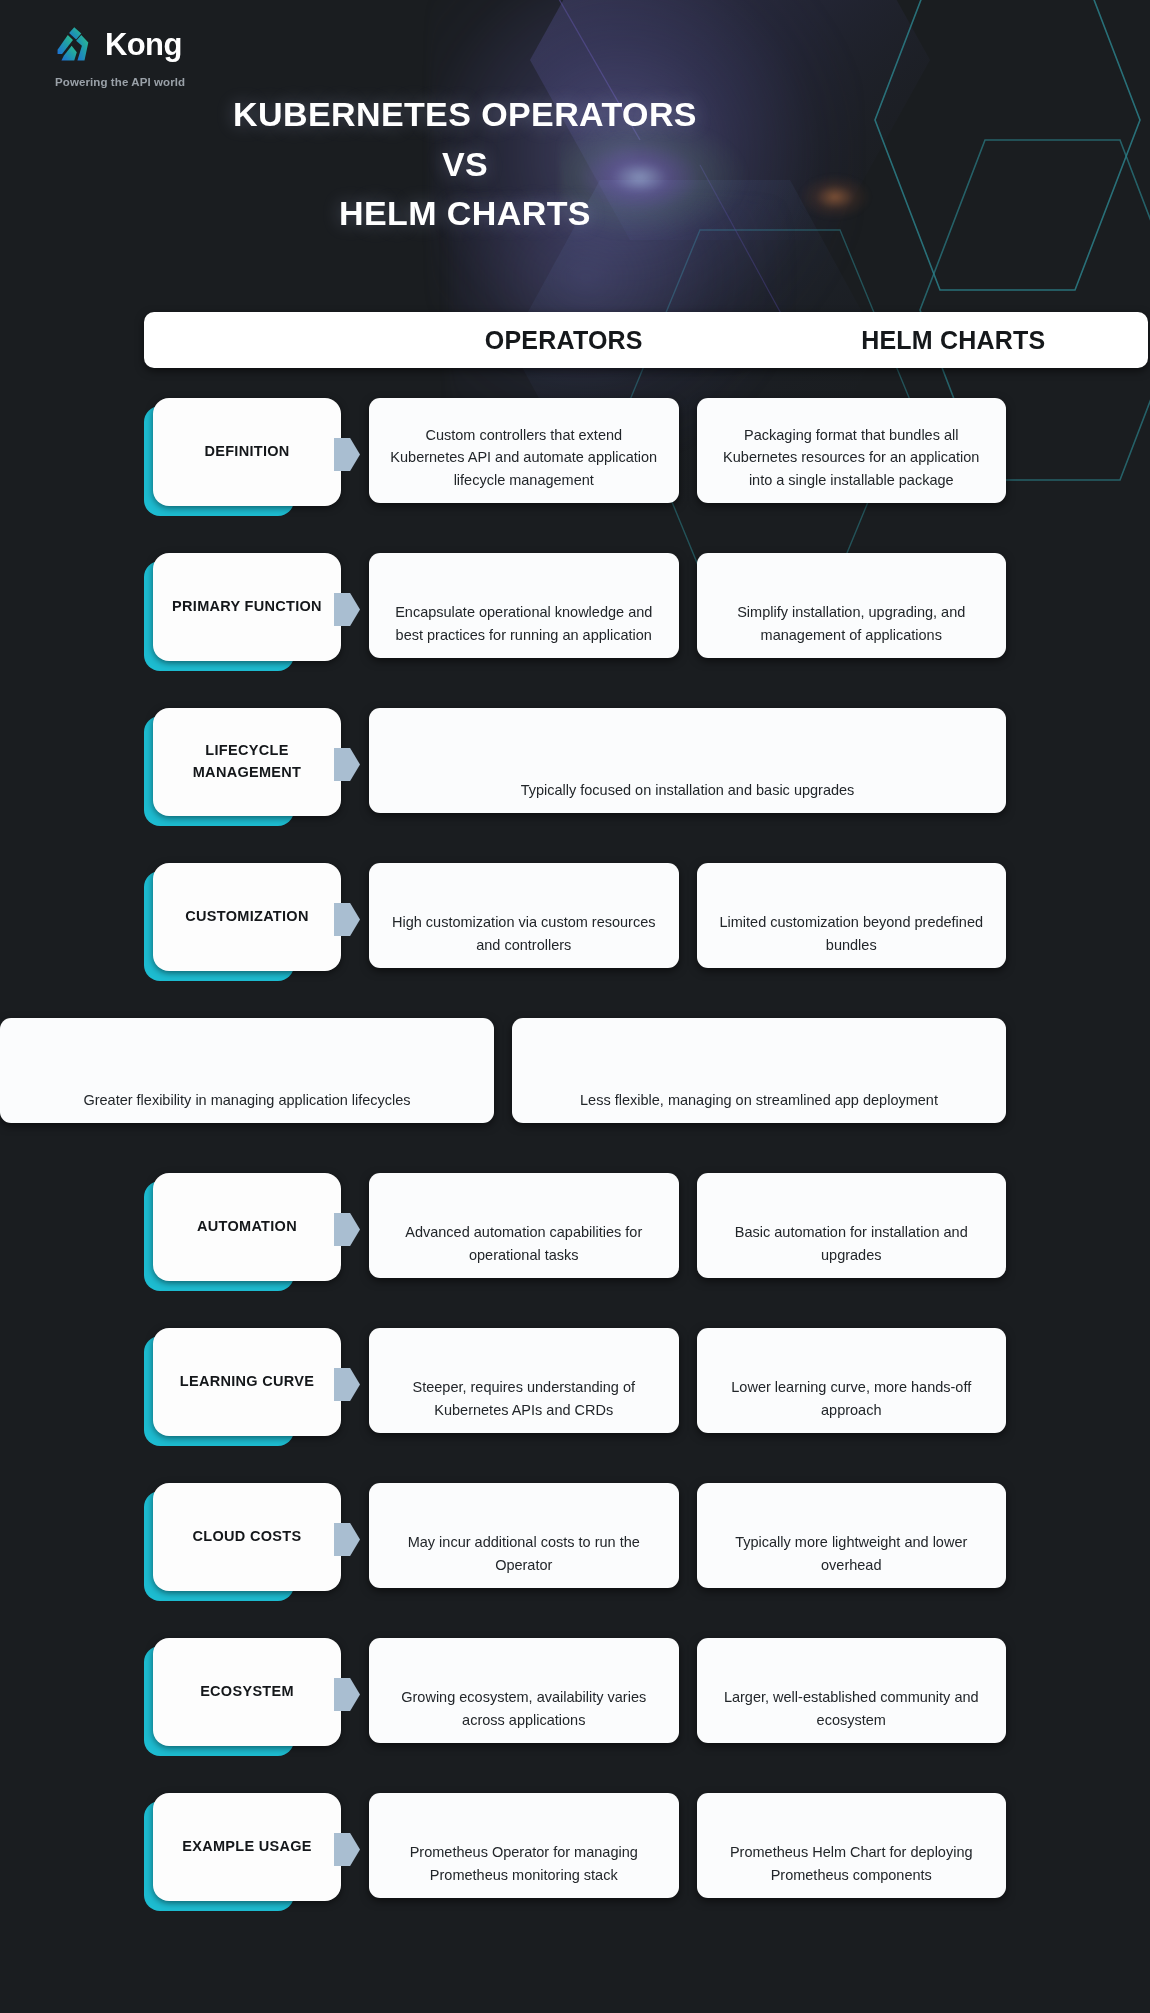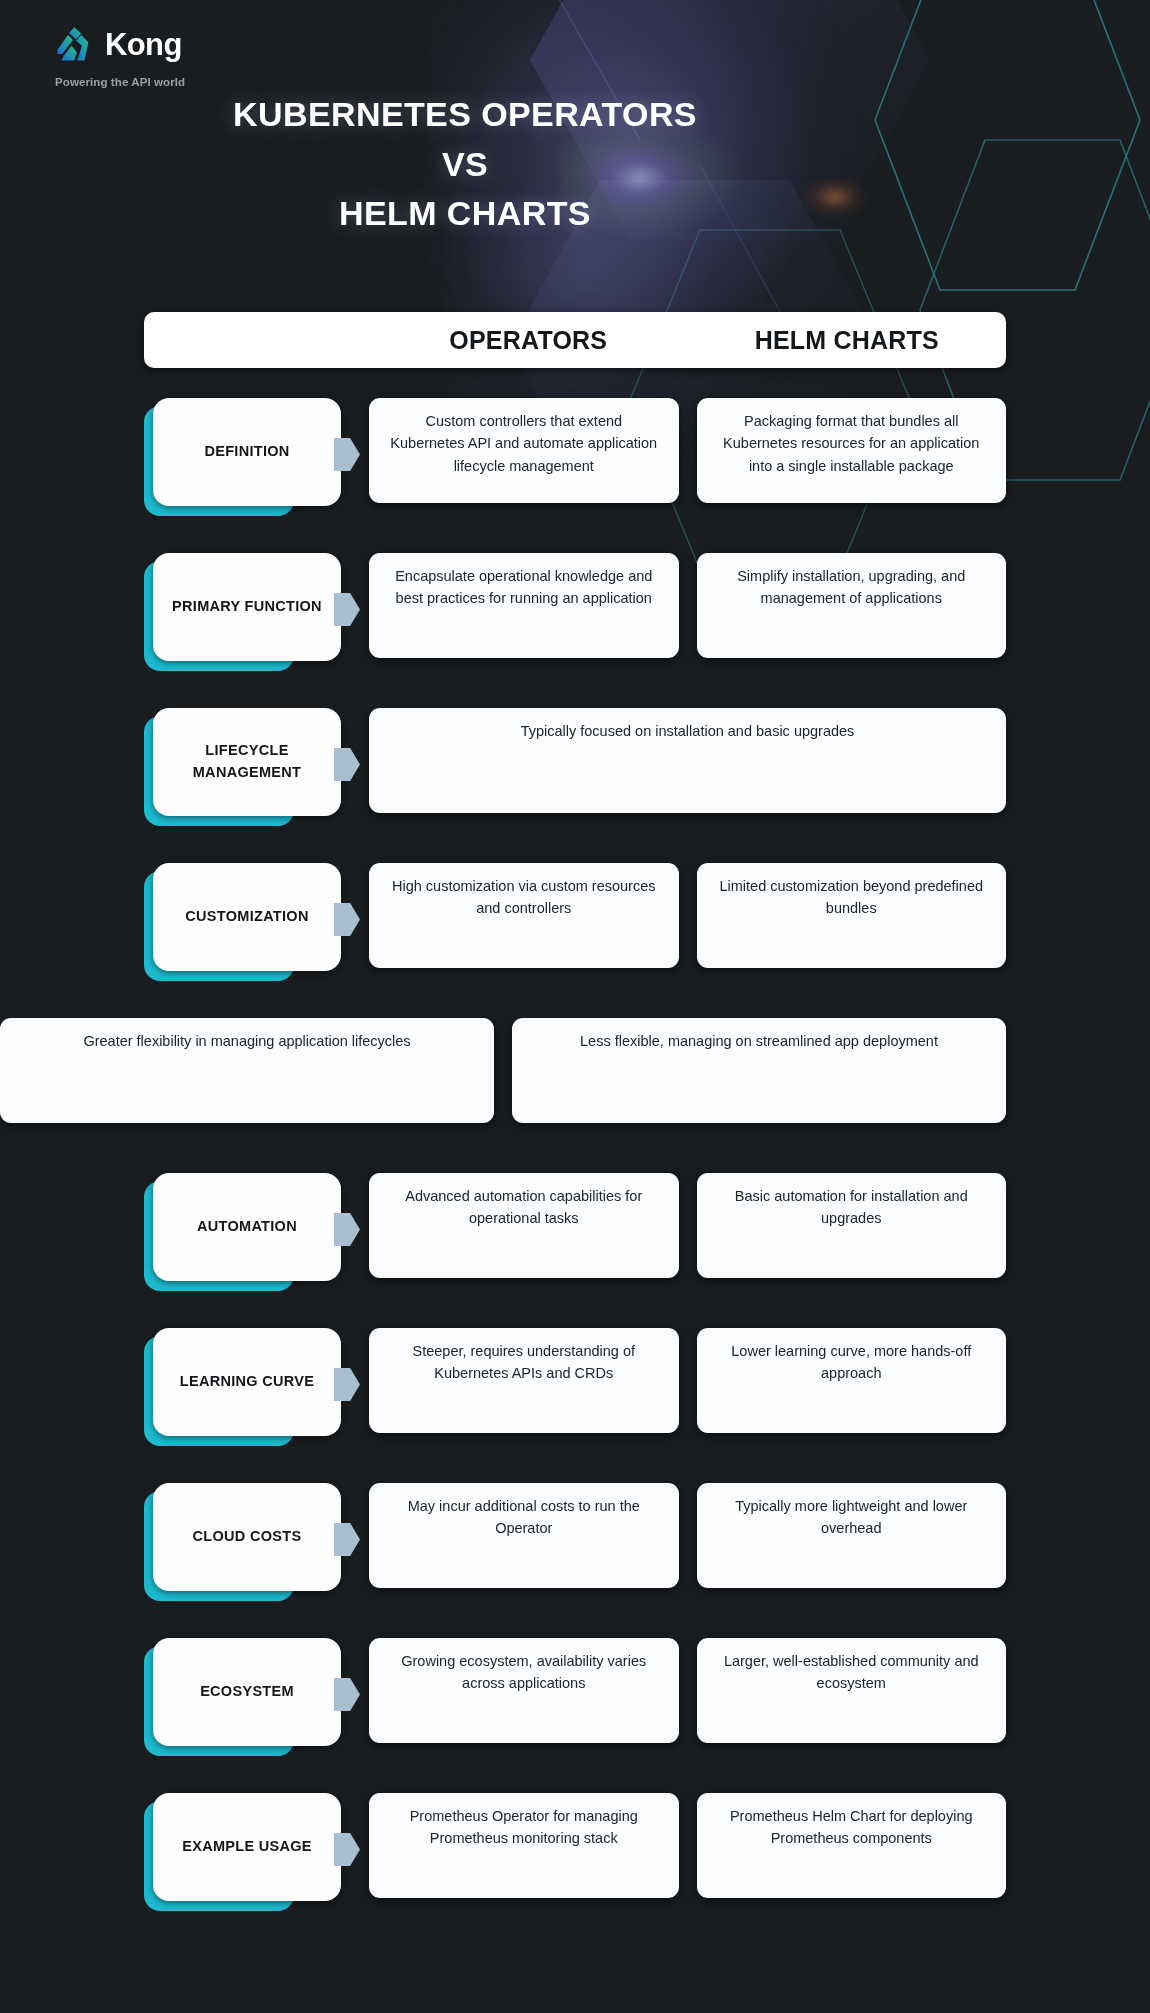--- a/index.html
+++ b/index.html
@@ -107,21 +107,21 @@
     color: #ffffff;
     letter-spacing: 0.4px;
     line-height: 1.46;
     text-shadow: 0 0 18px rgba(200,210,255,0.30);
   }
 
   
   .col-header {
     position: absolute;
     left: 144px; top: 312px;
-    width: 862px; height: 56px;
+    width: 1004px; height: 56px;
     background: #ffffff;
     border-radius: 10px;
     box-shadow: 0 3px 9px rgba(0,0,0,0.55);
     display: flex;
     align-items: center;
     z-index: 5;
   }
   .col-header-spacer { width: 225px; flex: 0 0 225px; }
   .col-header-cell {
     flex: 1 1 0;
@@ -188,21 +188,21 @@
     clip-path: polygon(0% 0%, 62% 0%, 100% 50%, 62% 100%, 0% 100%);
   }
 
   .cell {
     flex: 1 1 0;
     background: #fbfcfd;
     border-radius: 11px;
     box-shadow: 0 3px 8px rgba(0,0,0,0.55);
     min-height: 105px;
     display: flex;
-    align-items: flex-start;
+    align-items: flex-end;
     justify-content: center;
     padding: 12px 18px;
   }
   .cell.left  { margin-right: 18px; }
   .cell.right { margin-right: 144px; }
   .cell-text {
     font-size: 14.5px;
     color: #22262a;
     text-align: center;
     line-height: 1.54;

